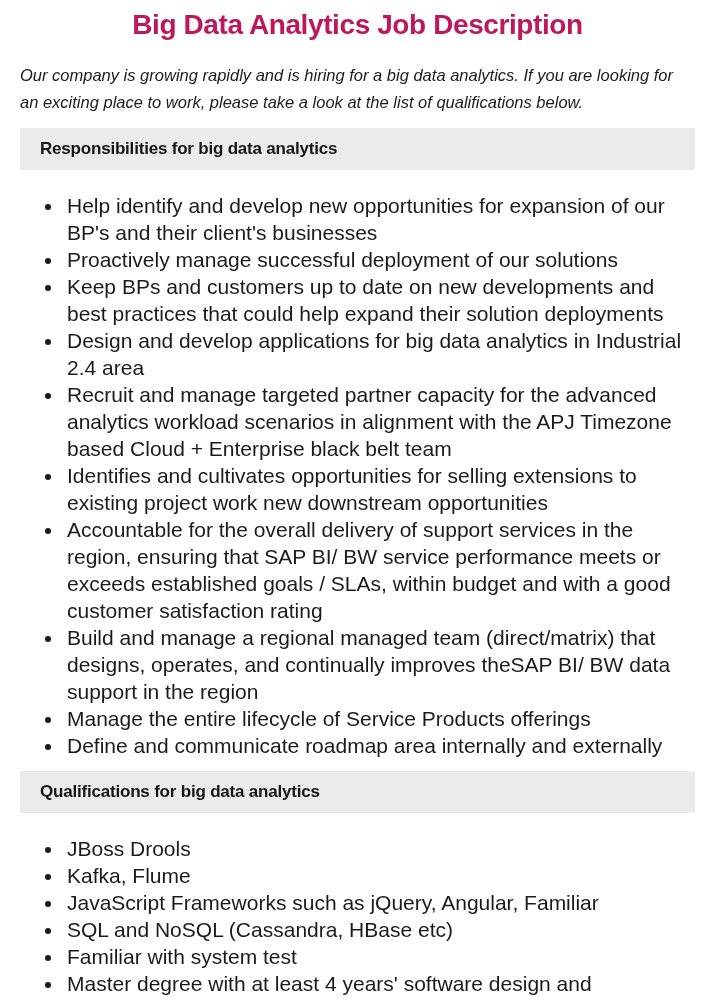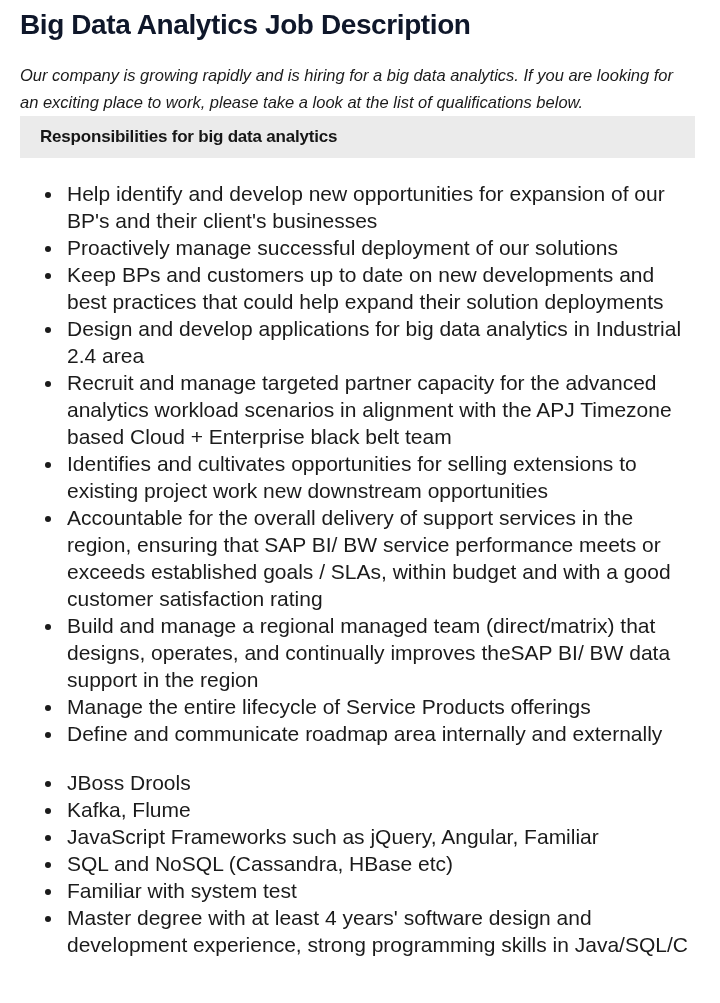--- a/index.html
+++ b/index.html
@@ -14,36 +14,36 @@
     font-family: "Liberation Sans", sans-serif;
     color: #1b1b1b;
   }
   .page {
     width: 720px;
     padding: 0 25px 30px 20px;
   }
   .page-title {
     font-size: 28px;
     font-weight: 700;
-    text-align: left;
+    text-align: center;
     margin: 0;
     padding-top: 9px;
     letter-spacing: -0.4px;
-    color: #0f172a;
+    color: #be185d;
   }
   .intro {
     font-size: 16.5px;
     line-height: 27px;
     margin: 21px 0 0 0;
     font-style: italic;
   }
   .section { margin: 0; }
   .section-header {
     background: #ebebeb;
-    margin-top: 0;
+    margin-top: 12px;
     padding: 11px 10px 11px 20px;
   }
   .section-header h2 {
     margin: 0;
     font-size: 17px;
     font-weight: 700;
     color: #161616;
     letter-spacing: -0.2px;
   }
   ul.bullets {
@@ -79,20 +79,23 @@
       <li>Recruit and manage targeted partner capacity for the advanced analytics workload scenarios in alignment with the APJ Timezone based Cloud + Enterprise black belt team</li>
       <li>Identifies and cultivates opportunities for selling extensions to existing project work new downstream opportunities</li>
       <li>Accountable for the overall delivery of support services in the region, ensuring that SAP BI/ BW service performance meets or exceeds established goals / SLAs, within budget and with a good customer satisfaction rating</li>
       <li>Build and manage a regional managed team (direct/matrix) that designs, operates, and continually improves theSAP BI/ BW data support in the region</li>
       <li>Manage the entire lifecycle of Service Products offerings</li>
       <li>Define and communicate roadmap area internally and externally</li>
     </ul>
   </section>
 
   <section class="section">
+    <div class="section-header">
+      <h2>Qualifications for big data analytics</h2>
+    </div>
     <ul class="bullets">
       <li>JBoss Drools</li>
       <li>Kafka, Flume</li>
       <li>JavaScript Frameworks such as jQuery, Angular, Familiar</li>
       <li>SQL and NoSQL (Cassandra, HBase etc)</li>
       <li>Familiar with system test</li>
       <li>Master degree with at least 4 years' software design and development experience, strong programming skills in Java/SQL/C</li>
     </ul>
   </section>
 

